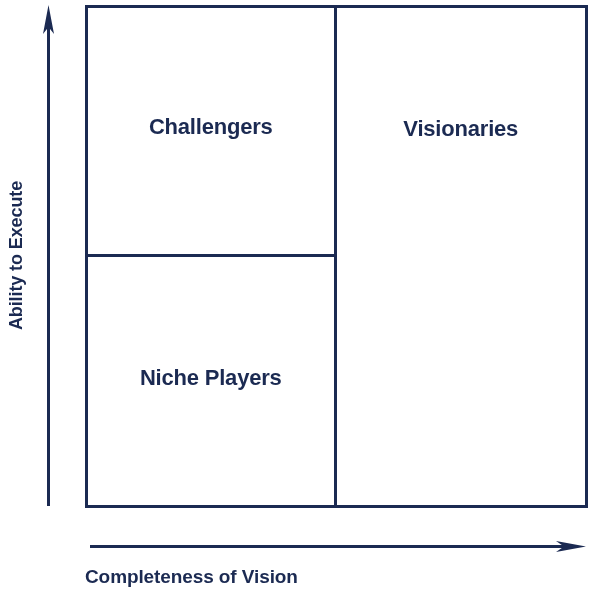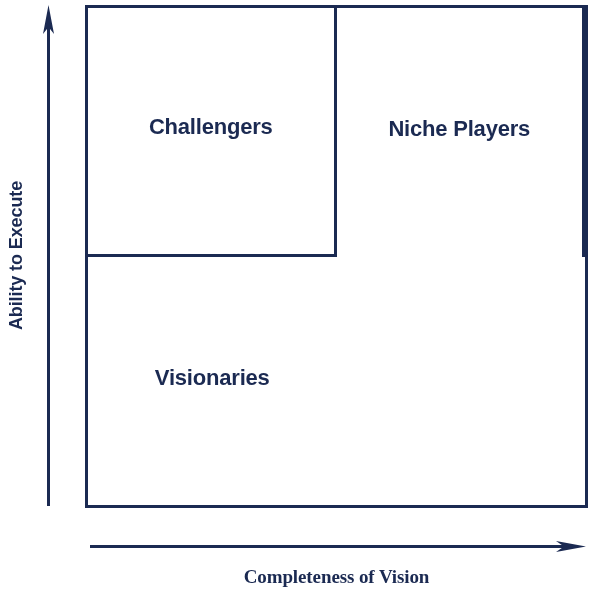--- a/index.html
+++ b/index.html
@@ -89,22 +89,20 @@
     letter-spacing: -0.1px;
     white-space: nowrap;
     transform: rotate(-90deg);
     transform-origin: center center;
   }
   #x-axis-title {
     position: absolute;
     left: 85px;
     top: 566px;
     width: 503px;
-    text-align: center;
-    font-family: Liberation Serif, serif;
   }
   #x-axis-title-text {
     color: #1b2a52;
     font-size: 19px;
     font-weight: bold;
     letter-spacing: -0.1px;
     white-space: nowrap;
   }
 </style>
 </head>
@@ -125,26 +123,26 @@
     </g>
   </svg>
 
   <div id="matrix-box" style="border-color: rgb(27, 42, 82);">
 
     <div class="quadrant-cell cell-tl" style="border-color: rgb(27, 42, 82);">
       <span class="quadrant-label" style="color: rgb(27, 42, 82);">Challengers</span>
     </div>
 
 
+    <div class="quadrant-cell cell-br">
+      <span class="quadrant-label" style="color: rgb(27, 42, 82);">Visionaries</span>
+    </div>
+
     <div class="quadrant-cell cell-bl" style="border-color: rgb(27, 42, 82);">
       <span class="quadrant-label" style="color: rgb(27, 42, 82);">Niche Players</span>
-    </div>
-
-    <div class="quadrant-cell cell-br">
-      <span class="quadrant-label" style="color: rgb(27, 42, 82);">Visionaries</span>
     </div>
 
   </div>
 
   <div id="y-axis-title">
     <span id="y-axis-title-text" style="color: rgb(27, 42, 82);">Ability to Execute</span>
   </div>
 
   <div id="x-axis-title">
     <span id="x-axis-title-text" style="color: rgb(27, 42, 82);">Completeness of Vision</span>

